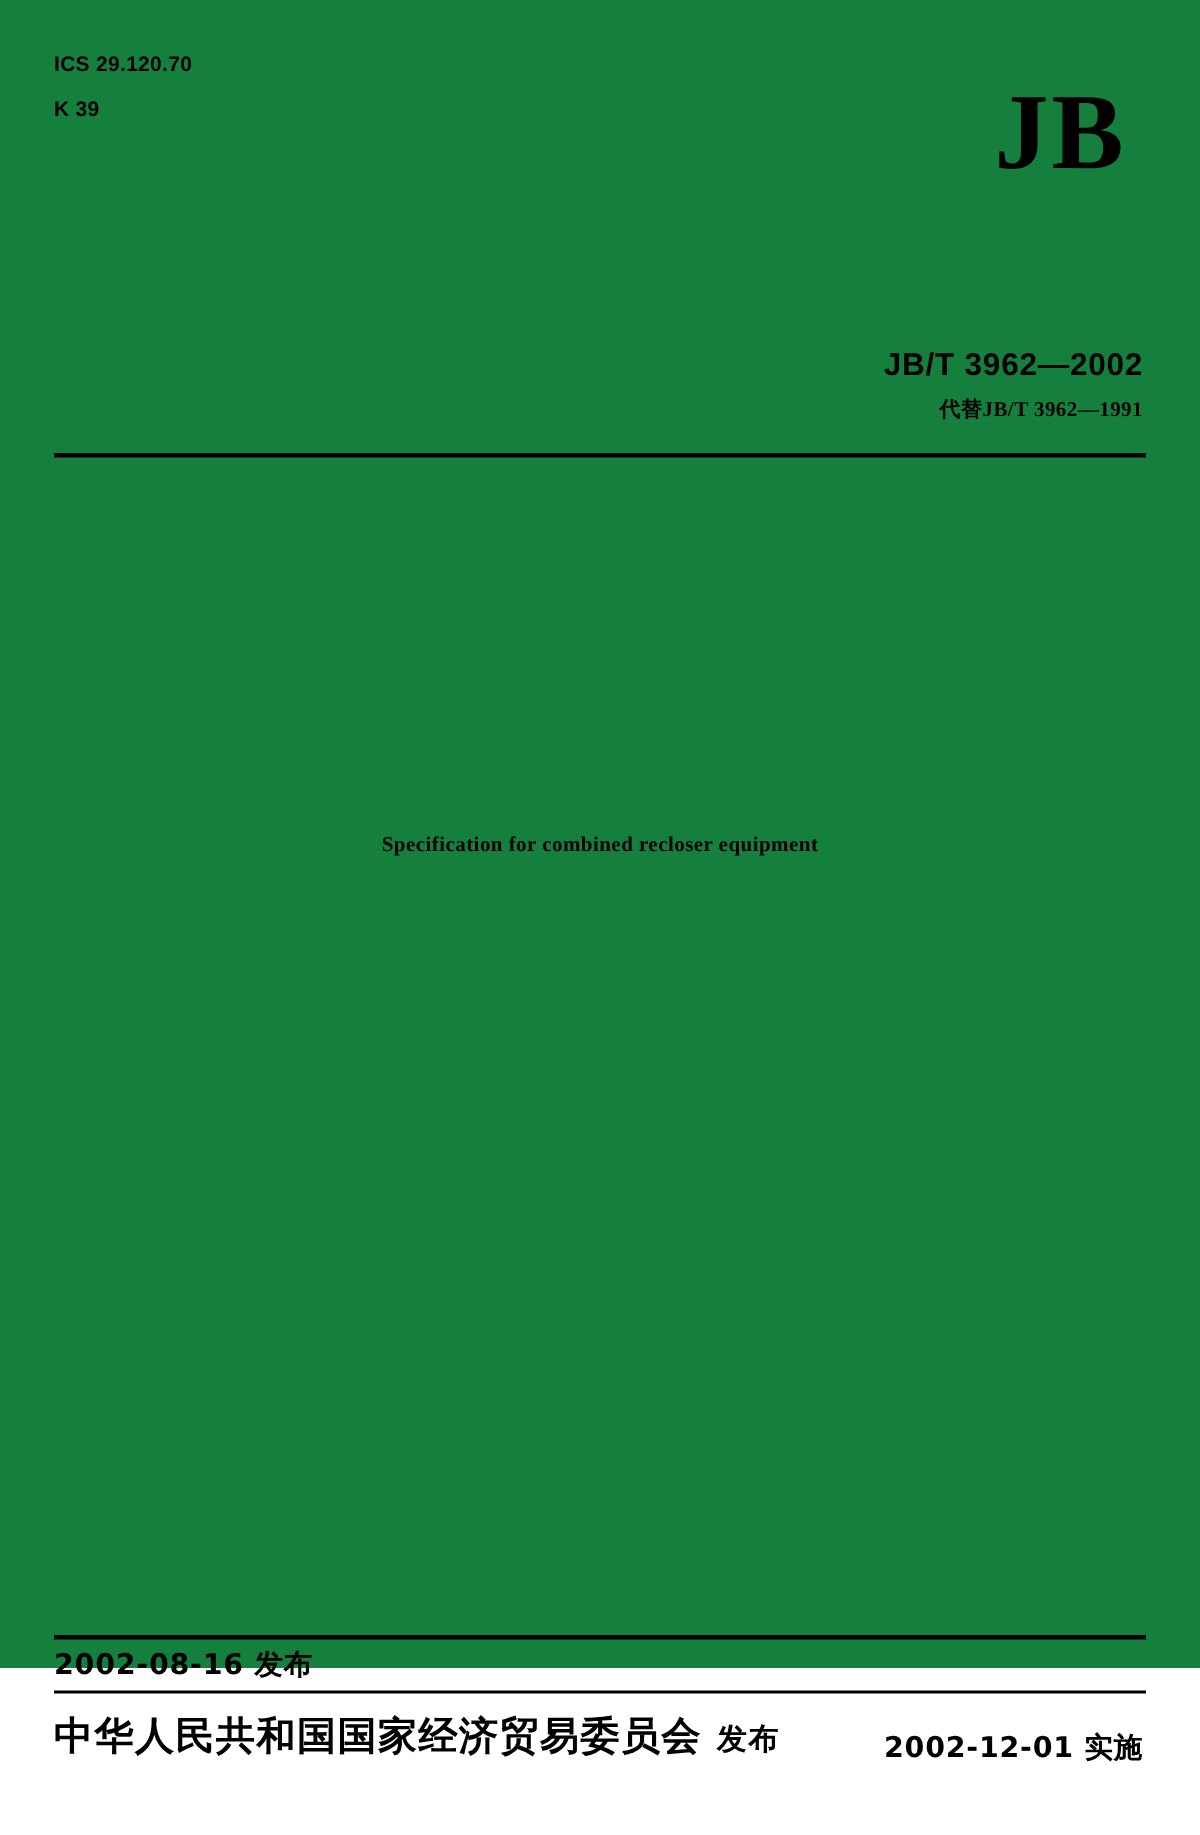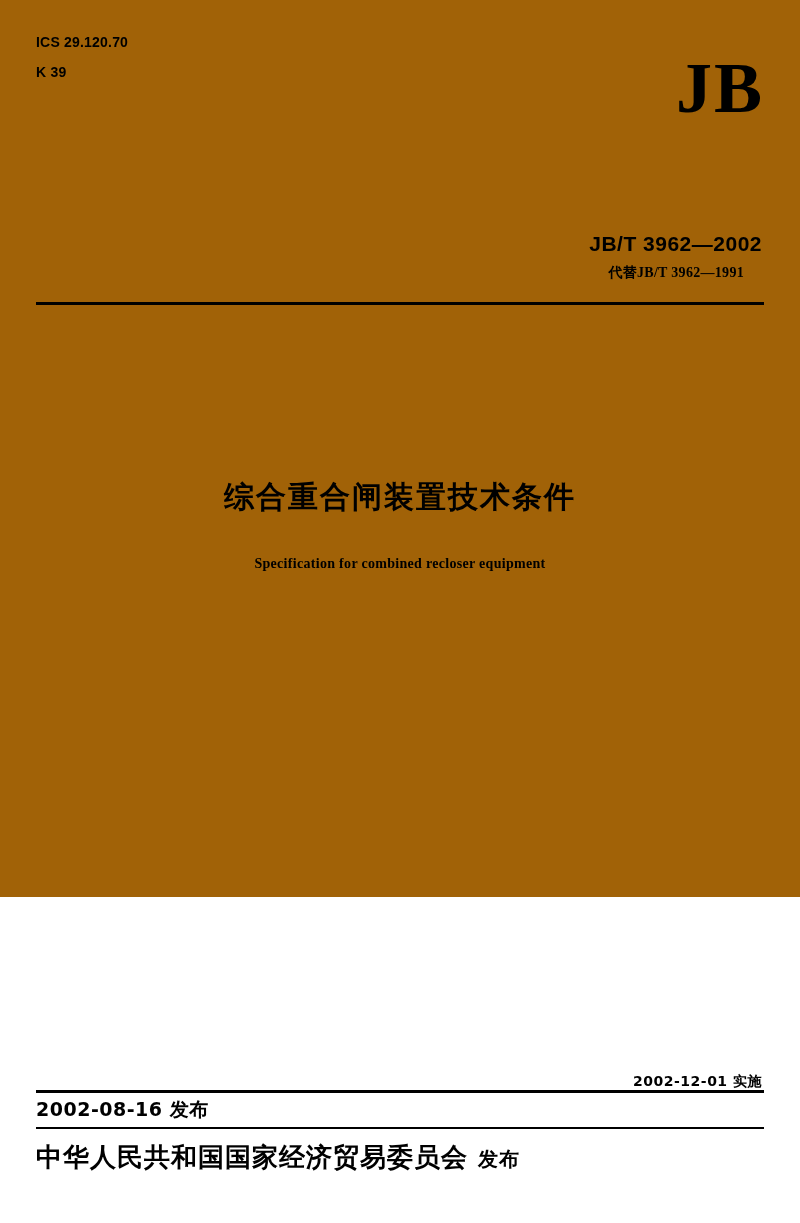--- a/index.html
+++ b/index.html
@@ -14,22 +14,22 @@
     font-family: "Liberation Sans", sans-serif;
     color: #000000;
     overflow: hidden;
   }
 
   .page {
     position: absolute;
     left: 0;
     top: 0;
     width: 800px;
-    height: 897px;
-    background: #a16207;
+    height: 1112px;
+    background: #15803d;
   }
 
   
   .ics-code {
     position: absolute;
     left: 36px;
     top: 34px;
     font-family: "Liberation Sans", sans-serif;
     font-weight: bold;
     font-size: 14px;
@@ -41,21 +41,21 @@
     top: 64px;
     font-family: "Liberation Sans", sans-serif;
     font-weight: bold;
     font-size: 14px;
     letter-spacing: 0.2px;
   }
 
   
   .jb-logo {
     position: absolute;
-    right: 36px;
+    right: 49px;
     top: 52px;
     font-family: "Liberation Serif", serif;
     font-weight: bold;
     font-size: 72px;
     line-height: 72px;
     letter-spacing: 2px;
   }
 
   
   .std-title-cn {
@@ -78,21 +78,21 @@
     top: 232px;
     text-align: right;
     font-family: "Liberation Sans", sans-serif;
     font-weight: bold;
     font-size: 21px;
     letter-spacing: 0.5px;
     margin-left: 48px;
   }
   .std-replaces {
     position: absolute;
-    right: 56px;
+    right: 38px;
     top: 264px;
     text-align: right;
     font-family: "Liberation Serif", serif;
     font-weight: bold;
     font-size: 14px;
     letter-spacing: 0.3px;
   }
 
   
   .rule-top {
@@ -152,25 +152,25 @@
     left: 36px;
     top: 1097px;
     font-family: "DejaVu Sans", "Liberation Sans", sans-serif;
     font-weight: bold;
     font-size: 19px;
     letter-spacing: 0.5px;
   }
   .date-effective {
     position: absolute;
     right: 38px;
-    top: 1073px;
+    top: 1152px;
     text-align: right;
     font-family: "DejaVu Sans", "Liberation Sans", sans-serif;
     font-weight: bold;
-    font-size: 14px;
+    font-size: 19px;
     letter-spacing: 0.5px;
   }
 
   
   .issuer {
     position: absolute;
     left: 36px;
     top: 1140px;
     width: 728px;
     text-align: left;
@@ -199,21 +199,20 @@
 
   <div class="jb-logo">JB</div>
 
 
   <div class="std-number">JB/T 3962—2002</div>
 
   <div class="std-replaces">代替JB/T 3962—1991</div>
 
   <div class="rule-top"></div>
 
-  <div class="doc-title-cn">综合重合闸装置技术条件</div>
 
   <div class="doc-title-en">Specification for combined recloser equipment</div>
 
   <div class="rule-bottom"></div>
 
   <div class="date-issue">2002-08-16 发布</div>
 
   <div class="date-effective">2002-12-01 实施</div>
 
   <div class="rule-footer"></div>

